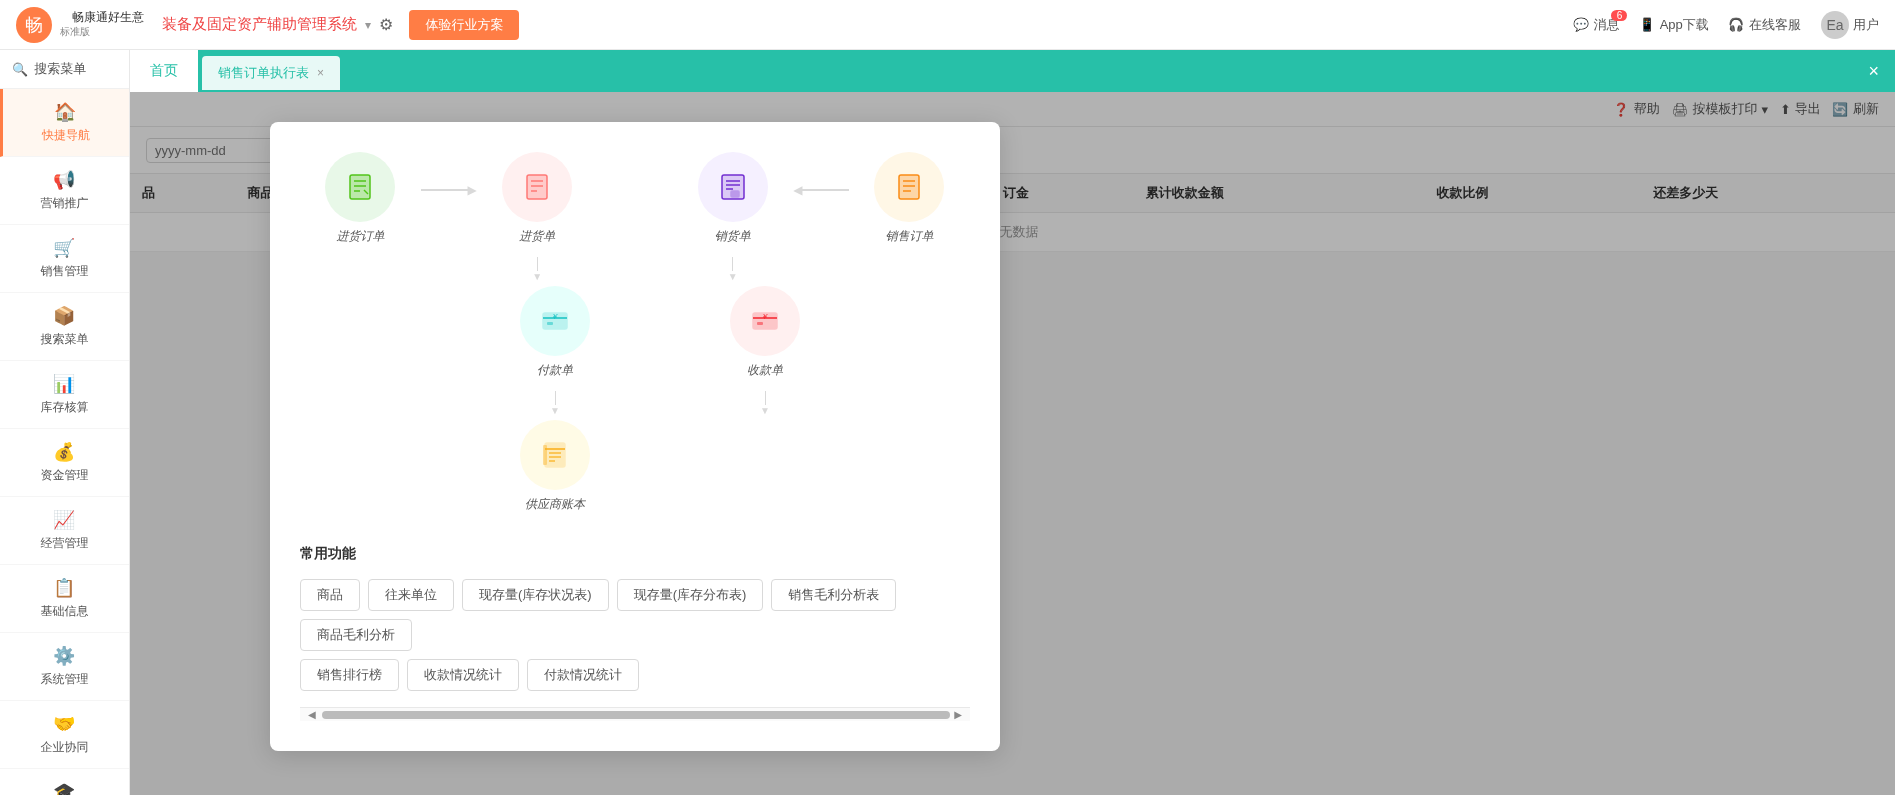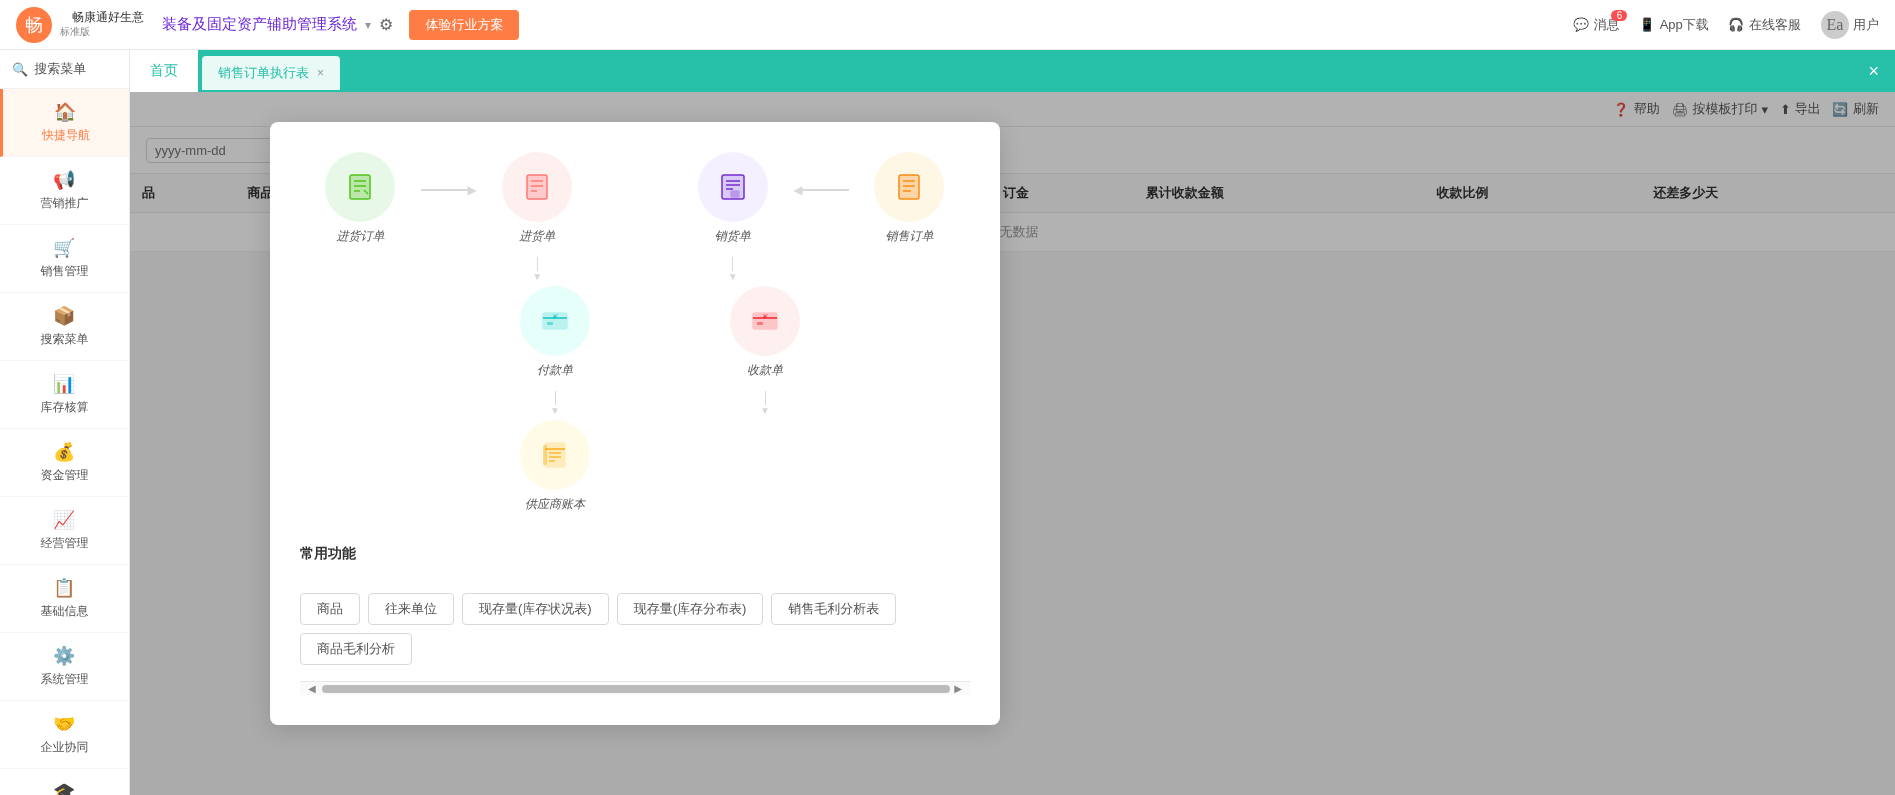--- a/index.html
+++ b/index.html
@@ -34,21 +34,21 @@
       font-size: 18px;
     }
     .logo-text { font-size: 12px; color: #333; line-height: 1.3; margin-left: 12px; }
     .logo-sub { font-size: 10px; color: #888; }
     .system-title {
       display: flex;
       align-items: center;
       gap: 8px;
       margin-left: 16px;
     }
-    .system-title-text { font-size: 15px; color: #6d28d9; }
+    .system-title-text { font-size: 15px; color: #ef4444; }
     .system-title-arrow { color: #999; font-size: 12px; }
     .gear-icon { color: #666; font-size: 16px; margin-left: 8px; cursor: pointer; }
     .try-btn {
       background: #ff7d45;
       color: white;
       border: none;
       padding: 6px 16px;
       border-radius: 4px;
       font-size: 13px;
       cursor: pointer;
@@ -82,23 +82,22 @@
       text-align: center;
     }
     .user-avatar {
       width: 28px;
       height: 28px;
       background: #ccc;
       border-radius: 50%;
       display: flex;
       align-items: center;
       justify-content: center;
-      font-size: 16px;
+      font-size: 14px;
       color: #666;
-      font-family: Liberation Serif, serif;
     }
 
     
     .layout { display: flex; height: calc(795px - 50px); }
 
     
     .sidebar {
       width: 130px;
       background: #fff;
       border-right: 1px solid #e8e8e8;
@@ -346,21 +345,21 @@
     .flow-circle.yellow { background: #fffbe6; color: #faad14; }
     .flow-circle.blue { background: #e6f7ff; color: #1890ff; }
 
     .flow-label { font-size: 12px; color: #555; text-align: center; }
 
     
     .section-title {
       font-size: 14px;
       color: #333;
       font-weight: bold;
-      margin-bottom: 30px;
+      margin-bottom: 16px;
     }
     .function-buttons {
       display: flex;
       flex-wrap: wrap;
       gap: 8px;
     }
     .func-btn {
       border: 1px solid #d9d9d9;
       background: #fff;
       border-radius: 4px;
@@ -734,20 +733,25 @@
           <div>
             <div class="section-title">常用功能</div>
             <div class="function-buttons">
               <button class="func-btn">商品</button>
               <button class="func-btn">往来单位</button>
               <button class="func-btn">现存量(库存状况表)</button>
               <button class="func-btn">现存量(库存分布表)</button>
               <button class="func-btn">销售毛利分析表</button>
               <button class="func-btn">商品毛利分析</button>
             </div>
+            <div class="function-buttons" style="margin-top:8px;">
+              <button class="func-btn">销售排行榜</button>
+              <button class="func-btn">收款情况统计</button>
+              <button class="func-btn">付款情况统计</button>
+            </div>
           </div>
 
           <div class="scroll-area" style="margin-top:16px;">
             <span class="scroll-arrow">◀</span>
             <div class="scroll-thumb"></div>
             <span class="scroll-arrow">▶</span>
           </div>
 
         </div>
       </div>

